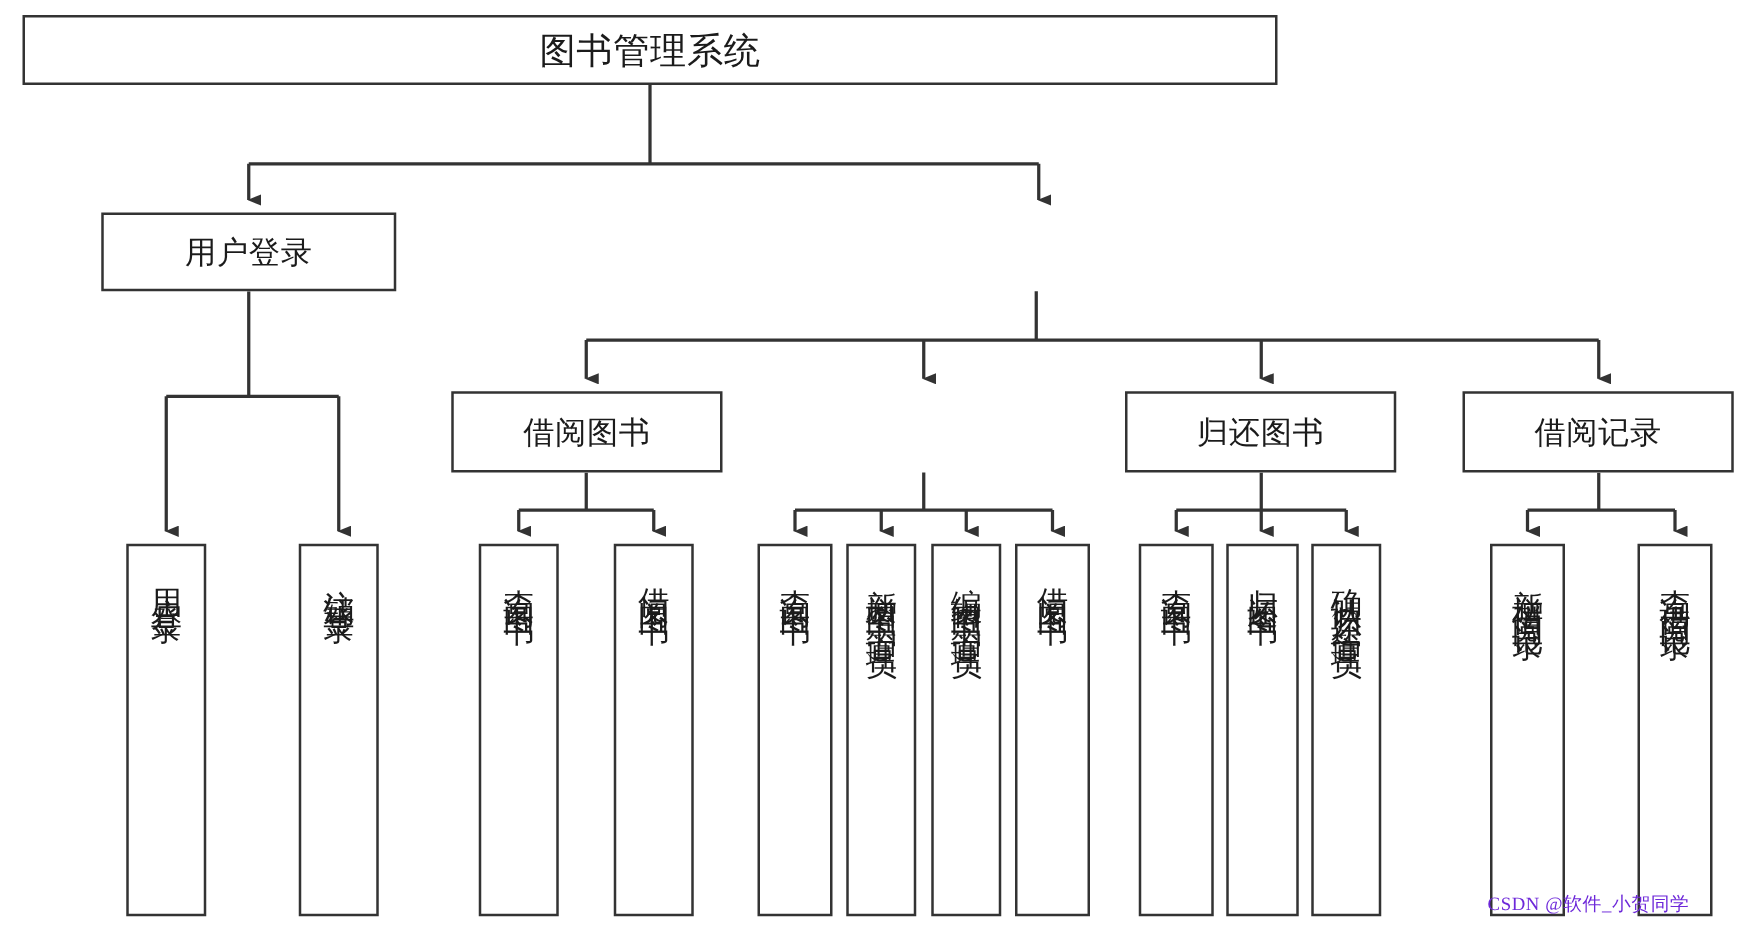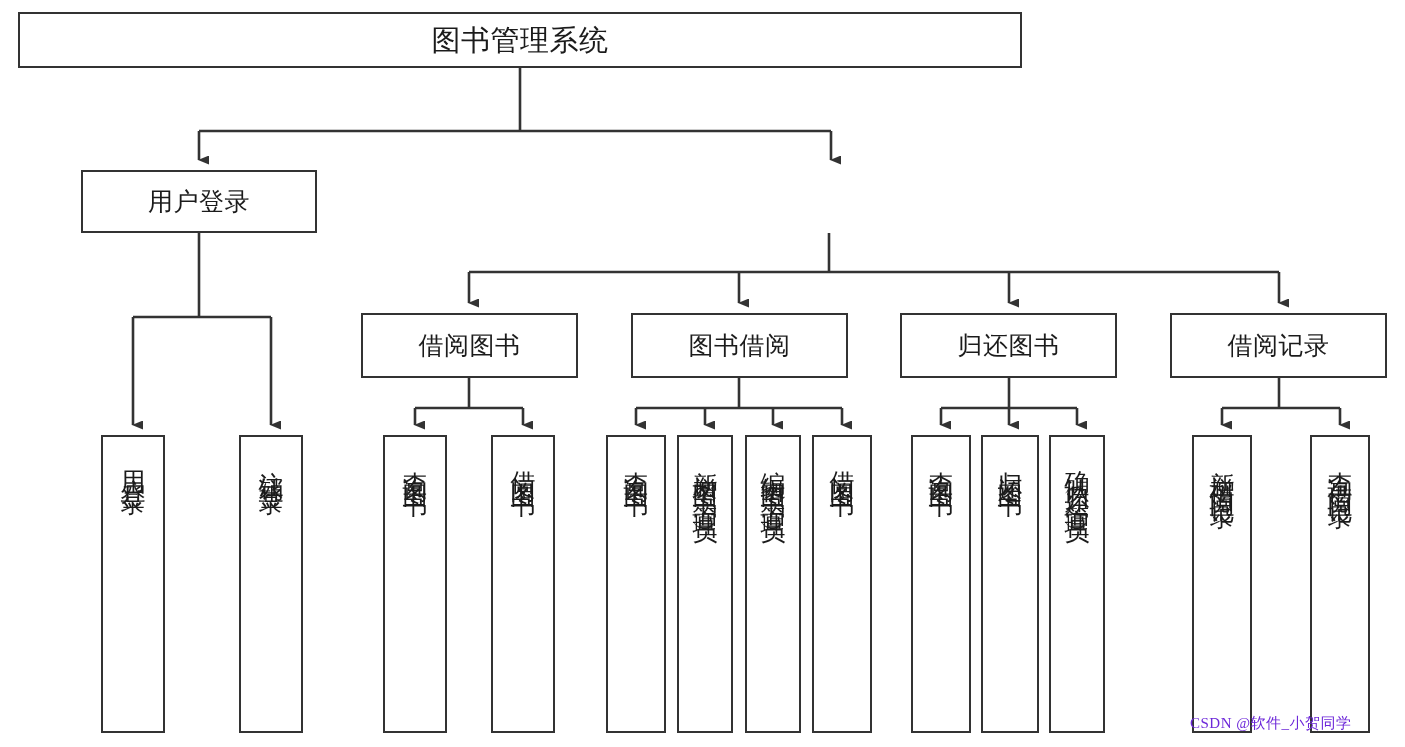--- a/index.html
+++ b/index.html
@@ -138,23 +138,20 @@
 
   <div class="node horiz" style="left:81px; top:170px; width:236px; height:63px;">
     <span class="label">用户登录</span>
   </div>
 
 
   <div class="node horiz" style="left:361px; top:313px; width:217px; height:65px;">
     <span class="label">借阅图书</span>
   </div>
 
-  <div class="node horiz" style="left:631px; top:313px; width:217px; height:65px;">
-    <span class="label">图书借阅</span>
-  </div>
 
   <div class="node horiz" style="left:900px; top:313px; width:217px; height:65px;">
     <span class="label">归还图书</span>
   </div>
 
   <div class="node horiz" style="left:1170px; top:313px; width:217px; height:65px;">
     <span class="label">借阅记录</span>
   </div>
 
   <div class="node vert" style="left:101px; top:435px; width:64px; height:298px;">

